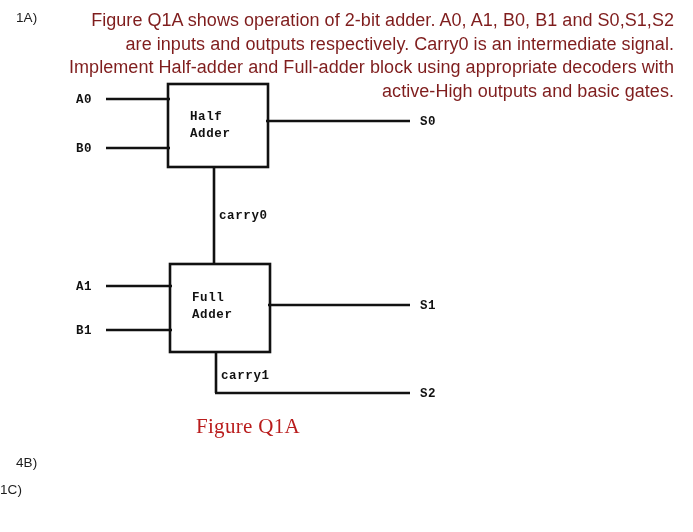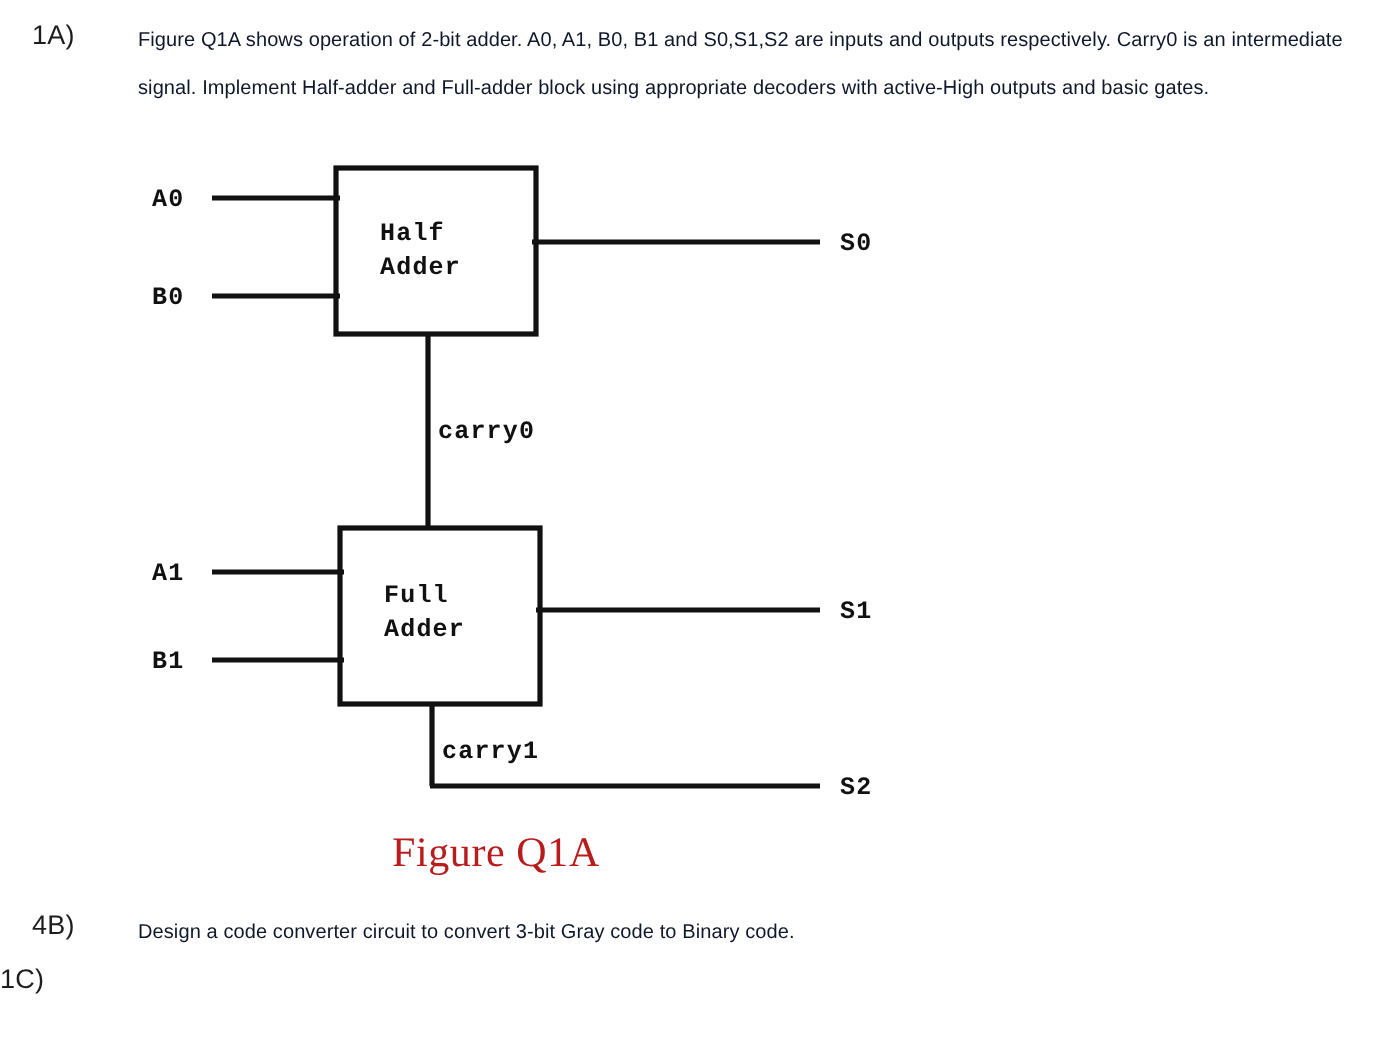--- a/index.html
+++ b/index.html
@@ -17,38 +17,39 @@
     color: #1a1a1a;
     -webkit-font-smoothing: antialiased;
   }
 
   .page {
     position: absolute;
     left: 0; top: 0;
     width: 693px;
     height: 532px;
     background: #ffffff;
+    text-align: right;
   }
 
   
   .q-label {
     position: absolute;
     font-family: "Liberation Sans", sans-serif;
     font-size: 13.5px;
     line-height: 1;
     color: #1d1d1d;
     letter-spacing: 0.1px;
     white-space: nowrap;
   }
   .q-body {
     position: absolute;
     font-family: "Liberation Sans", sans-serif;
-    font-size: 10px;
+    font-size: 18px;
     line-height: 23.5px;
-    color: #0f172a;
+    color: #7f1d1d;
     letter-spacing: 0.05px;
   }
 
   #q1a-label { left: 16px; top: 11px; }
   #q1a-body  { left: 69px; top: 9px; width: 605px; }
 
   #q1b-label { left: 16px; top: 456px; }
   #q1b-body  { left: 69px; top: 455px; width: 600px; }
 
   #q1c-label { left: 0; top: 483px; }
@@ -155,17 +156,16 @@
       <g>
         <text class="mono" x="420" y="322">S2</text>
       </g>
 
     </svg>
   </div>
 
   <div class="fig-caption">Figure Q1A</div>
 
   <div class="q-label" id="q1b-label">4B)</div>
-  <div class="q-body" id="q1b-body">Design a code converter circuit to convert 3-bit Gray code to Binary code.</div>
 
   <div class="q-label" id="q1c-label">1C)</div>
 
 </div>
 
 </body></html>

